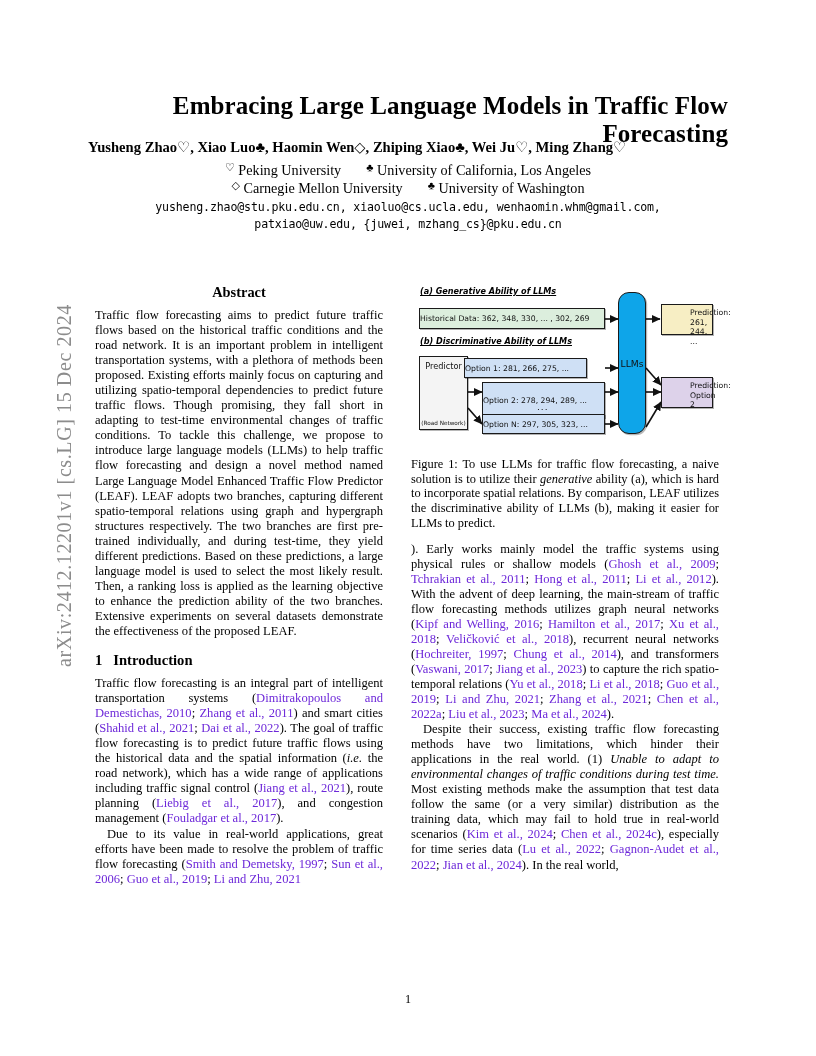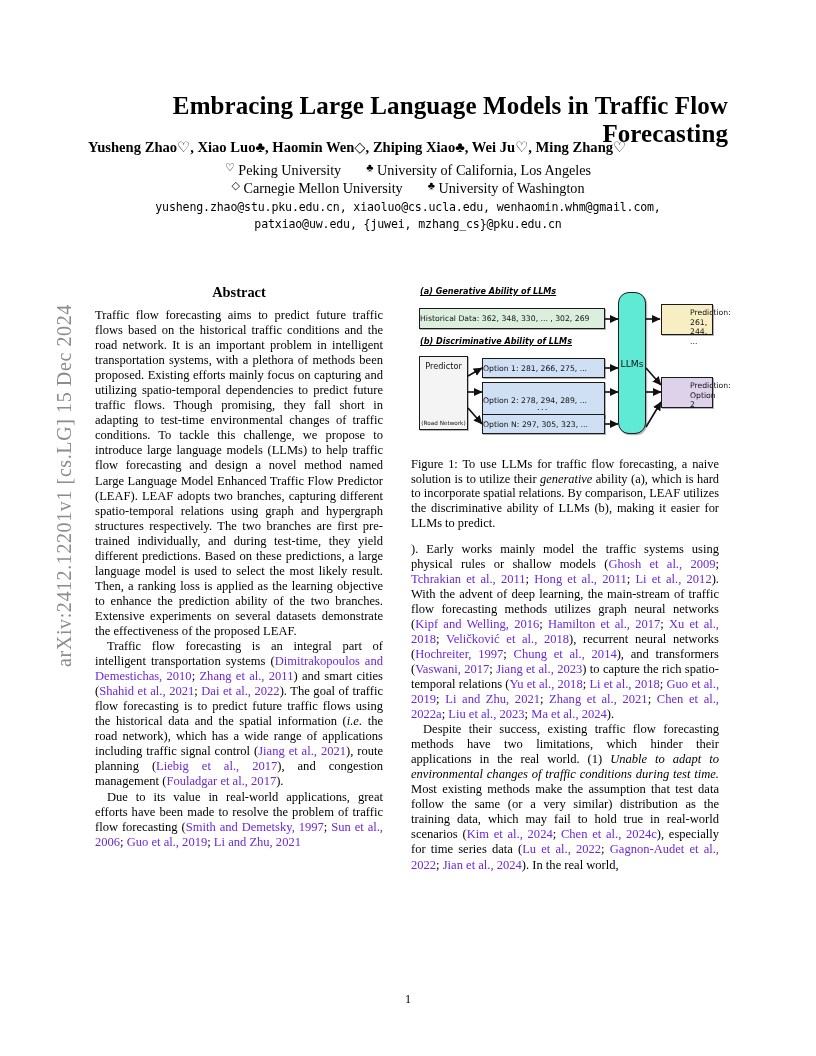--- a/index.html
+++ b/index.html
@@ -183,21 +183,21 @@
     text-align: center;
     font-family: "DejaVu Sans", "Liberation Sans", sans-serif;
     font-size: 5.7px;
     color: #111;
   }
 
   .llm-box {
     position: absolute;
     border: 1.3px solid #1a1a1a;
     border-radius: 11px;
-    background: #5eead4;
+    background: #0ea5e9;
     box-shadow: 1.2px 1.2px 0 rgba(0,0,0,0.28);
   }
   .llm-label {
     position: absolute;
     left: 0; right: 0;
     top: 50%;
     transform: translateY(-50%);
     text-align: center;
     font-family: "DejaVu Sans", "Liberation Sans", sans-serif;
     font-size: 9.2px;
@@ -258,20 +258,23 @@
     <span>University of Washington</span>
   </div>
 
   <div class="emails emails-1">yusheng.zhao@stu.pku.edu.cn, xiaoluo@cs.ucla.edu, wenhaomin.whm@gmail.com,</div>
   <div class="emails emails-2">patxiao@uw.edu, {juwei, mzhang_cs}@pku.edu.cn</div>
 
   <div class="col-left">
     <h2 class="section-head">Abstract</h2>
     <p class="body">Traffic flow forecasting aims to predict future traffic flows based on the historical traffic conditions and the road network. It is an important problem in intelligent transportation systems, with a plethora of methods been proposed. Existing efforts mainly focus on capturing and utilizing spatio-temporal dependencies to predict future traffic flows. Though promising, they fall short in adapting to test-time environmental changes of traffic conditions. To tackle this challenge, we propose to introduce large language models (LLMs) to help traffic flow forecasting and design a novel method named Large Language Model Enhanced Traffic Flow Predictor (LEAF). LEAF adopts two branches, capturing different spatio-temporal relations using graph and hypergraph structures respectively. The two branches are first pre-trained individually, and during test-time, they yield different predictions. Based on these predictions, a large language model is used to select the most likely result. Then, a ranking loss is applied as the learning objective to enhance the prediction ability of the two branches. Extensive experiments on several datasets demonstrate the effectiveness of the proposed LEAF.</p>
 
+    <h2 class="section-head numbered">
+      <span class="num">1</span><span>Introduction</span>
+    </h2>
 
     <p class="body"><span>Traffic flow forecasting is an integral part of intelligent transportation systems (</span><span class="cite">Dimitrakopoulos and Demestichas, 2010</span><span>; </span><span class="cite">Zhang et al., 2011</span><span>) and smart cities (</span><span class="cite">Shahid et al., 2021</span><span>; </span><span class="cite">Dai et al., 2022</span><span>). The goal of traffic flow forecasting is to predict future traffic flows using the historical data and the spatial information (</span><span class="it">i.e.</span><span> the road network), which has a wide range of applications including traffic signal control (</span><span class="cite">Jiang et al., 2021</span><span>), route planning (</span><span class="cite">Liebig et al., 2017</span><span>), and congestion management (</span><span class="cite">Fouladgar et al., 2017</span><span>).</span></p>
     <p class="body"><span>Due to its value in real-world applications, great efforts have been made to resolve the problem of traffic flow forecasting (</span><span class="cite">Smith and Demetsky, 1997</span><span>; </span><span class="cite">Sun et al., 2006</span><span>; </span><span class="cite">Guo et al., 2019</span><span>; </span><span class="cite">Li and Zhu, 2021</span></p>
   </div>
 
   <div class="col-right">
 
     <div class="figure">
 
       <svg class="fig-svg" width="308" height="165">
@@ -314,21 +317,21 @@
 
       <div class="fig-box box-green pad" style="left:8px; top:24px; width:186px; height:21px;">Historical Data: 362, 348, 330, ... , 302, 269</div>
 
       <div class="fig-label" style="left:9px; top:52px;">(b) Discriminative Ability of LLMs</div>
 
       <div class="predictor-box" style="left:8px; top:72px; width:49px; height:74px;">
         <div class="predictor-title">Predictor</div>
         <div class="predictor-sub">(Road Network)</div>
       </div>
 
-      <div class="fig-box box-blue pad" style="left:71px; top:74px; width:123px; height:20px;">Option 1: 281, 266, 275, ...</div>
+      <div class="fig-box box-blue pad" style="left:53px; top:74px; width:123px; height:20px;">Option 1: 281, 266, 275, ...</div>
       <div class="fig-box box-blue pad" style="left:71px; top:98px; width:123px; height:36px;">Option 2: 278, 294, 289, ...</div>
       <div class="dots" style="left:126px; top:118px;">...</div>
       <div class="fig-box box-blue pad" style="left:71px; top:130px; width:123px; height:20px;">Option N: 297, 305, 323, ...</div>
 
       <div class="llm-box" style="left:207px; top:8px; width:28px; height:142px;">
         <div class="llm-label">LLMs</div>
       </div>
 
       <div class="fig-box box-yellow stack" style="left:250px; top:20px; width:52px; height:31px;">
         <div class="pred-lines">

